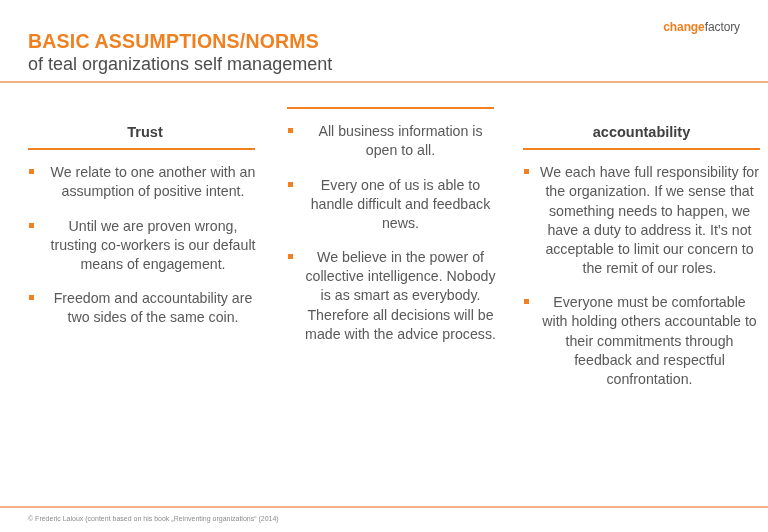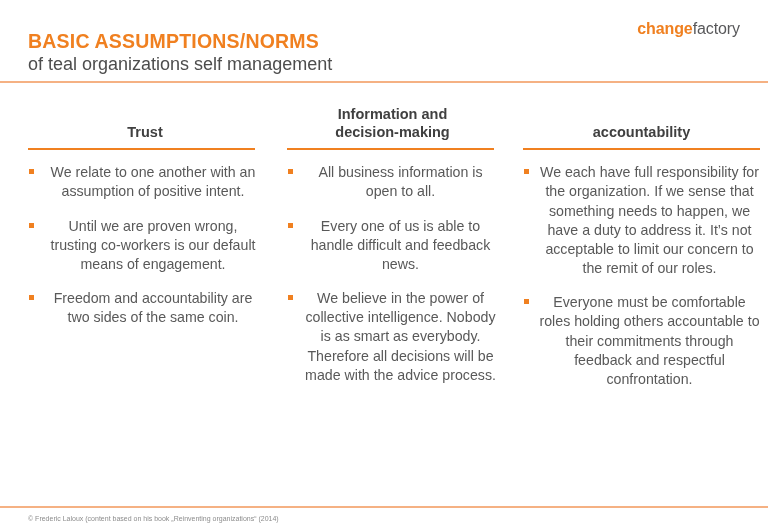--- a/index.html
+++ b/index.html
@@ -47,21 +47,21 @@
     top: 54px;
     font-size: 18px;
     color: #4d4d4d;
     font-weight: 400;
     white-space: nowrap;
   }
   .brand {
     position: absolute;
     right: 28px;
     top: 20px;
-    font-size: 16px;
+    font-size: 12px;
     white-space: nowrap;
     letter-spacing: -0.1px;
   }
   .brand .brand-change {
     color: #F08020;
     font-weight: bold;
   }
   .brand .brand-factory {
     color: #58585a;
     font-weight: 400;
@@ -185,40 +185,36 @@
       </div>
       <div class="col-rule"></div>
       <ul class="bullets">
         <li class="bullet"><span class="sq"></span><span>We relate to one another with an assumption of positive intent.</span></li>
         <li class="bullet"><span class="sq"></span><span>Until we are proven wrong, trusting co-workers is our default means of engagement.</span></li>
         <li class="bullet"><span class="sq"></span><span>Freedom and accountability are two sides of the same coin.</span></li>
       </ul>
     </div>
 
     <div class="col col-2">
-      <div class="col-head">
-        <span class="hl">Information and</span>
-        <span class="hl">decision-making</span>
-      </div>
       <div class="col-rule"></div>
       <ul class="bullets">
         <li class="bullet"><span class="sq"></span><span>All business information is open to all.</span></li>
         <li class="bullet"><span class="sq"></span><span>Every one of us is able to handle difficult and feedback news.</span></li>
         <li class="bullet"><span class="sq"></span><span>We believe in the power of collective intelligence. Nobody is as smart as everybody. Therefore all decisions will be made with the advice process.</span></li>
       </ul>
     </div>
 
     <div class="col col-3">
       <div class="col-head">
         <span class="hl">accountability</span>
       </div>
       <div class="col-rule"></div>
       <ul class="bullets">
         <li class="bullet"><span class="sq"></span><span>We each have full responsibility for the organization. If we sense that something needs to happen, we have a duty to address it. It’s not acceptable to limit our concern to the remit of our roles.</span></li>
-        <li class="bullet"><span class="sq"></span><span>Everyone must be comfortable roles holding others accountable to their commitments through feedback and respectful confrontation.</span></li>
+        <li class="bullet"><span class="sq"></span><span>Everyone must be comfortable with holding others accountable to their commitments through feedback and respectful confrontation.</span></li>
       </ul>
     </div>
 
   </div>
 
   <div class="footer-rule"></div>
   <div class="footer-note">© Frederic Laloux (content based on his book „Reinventing organizations“ (2014)</div>
   <div class="footer-page">25</div>
 
 </div>

